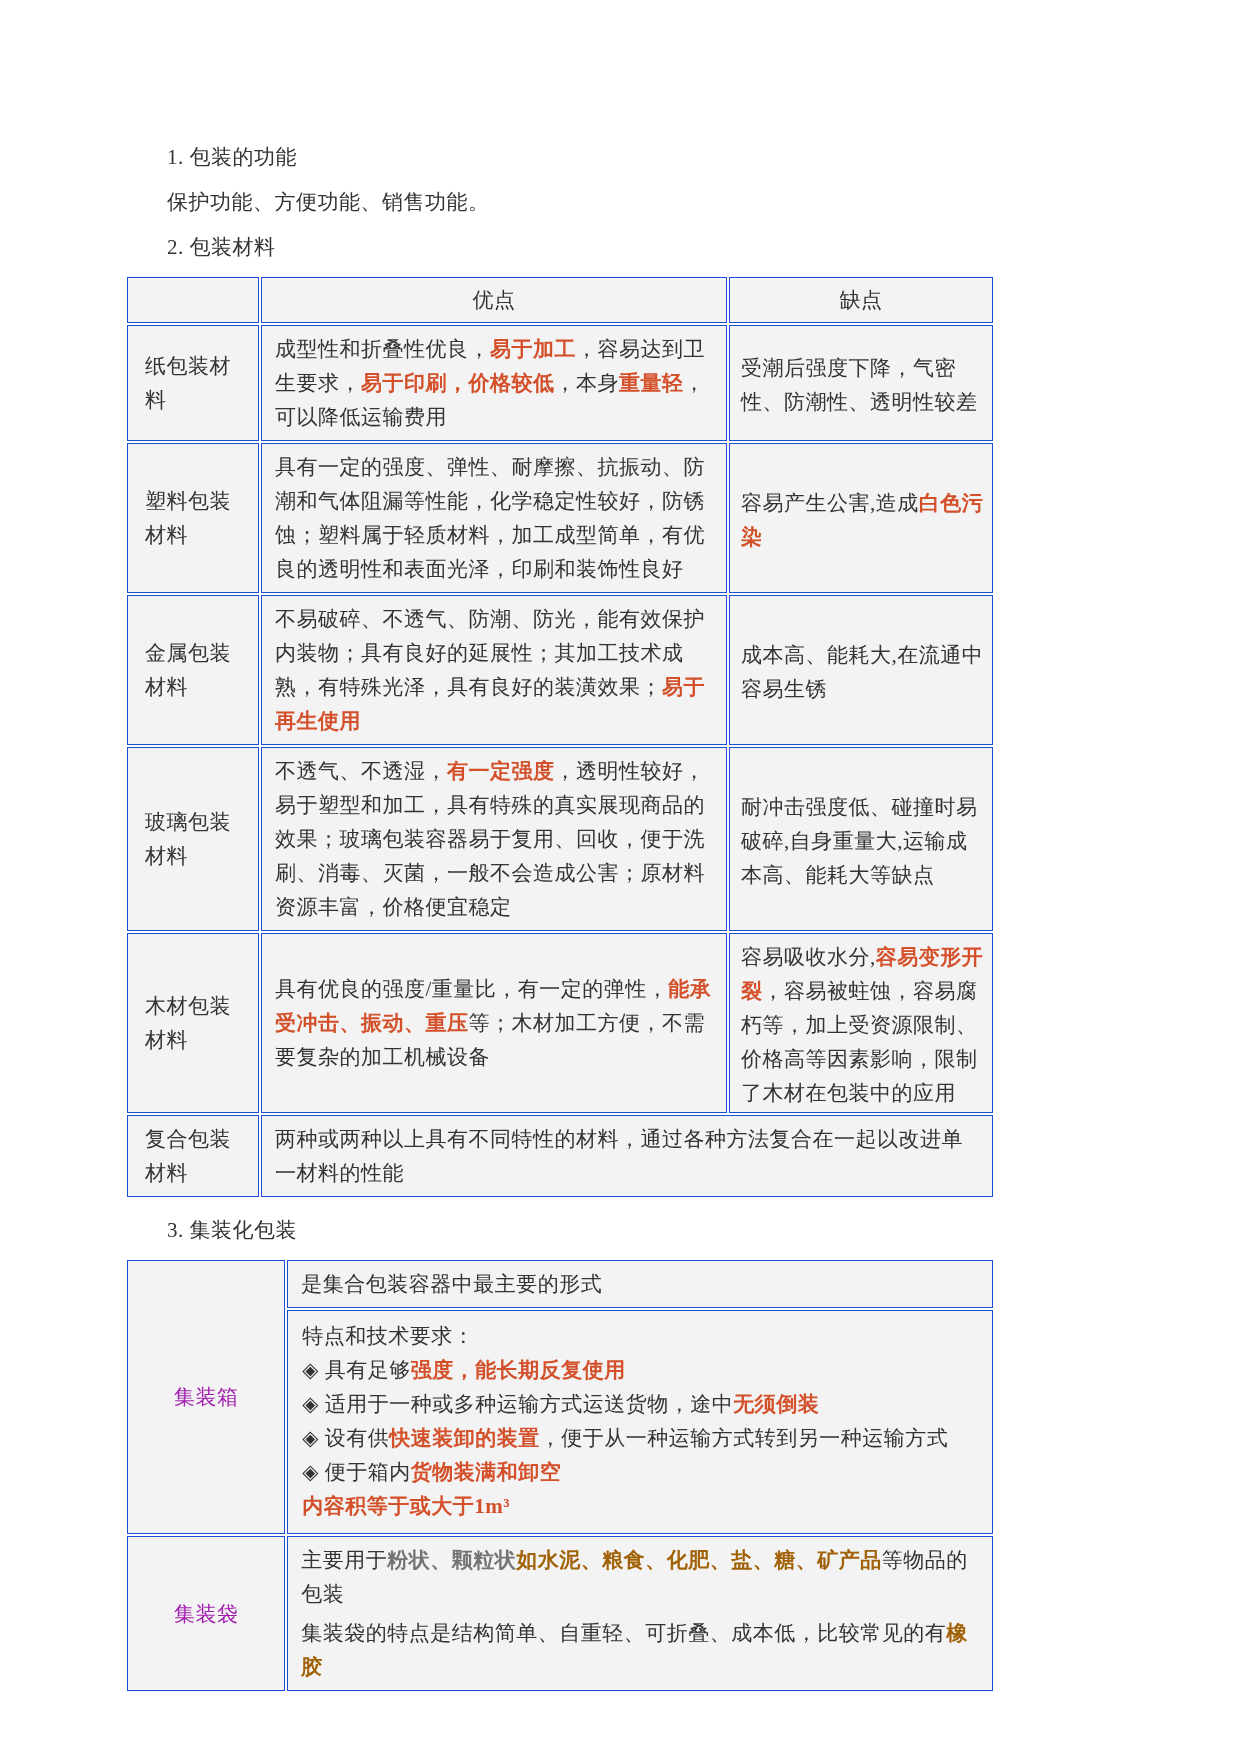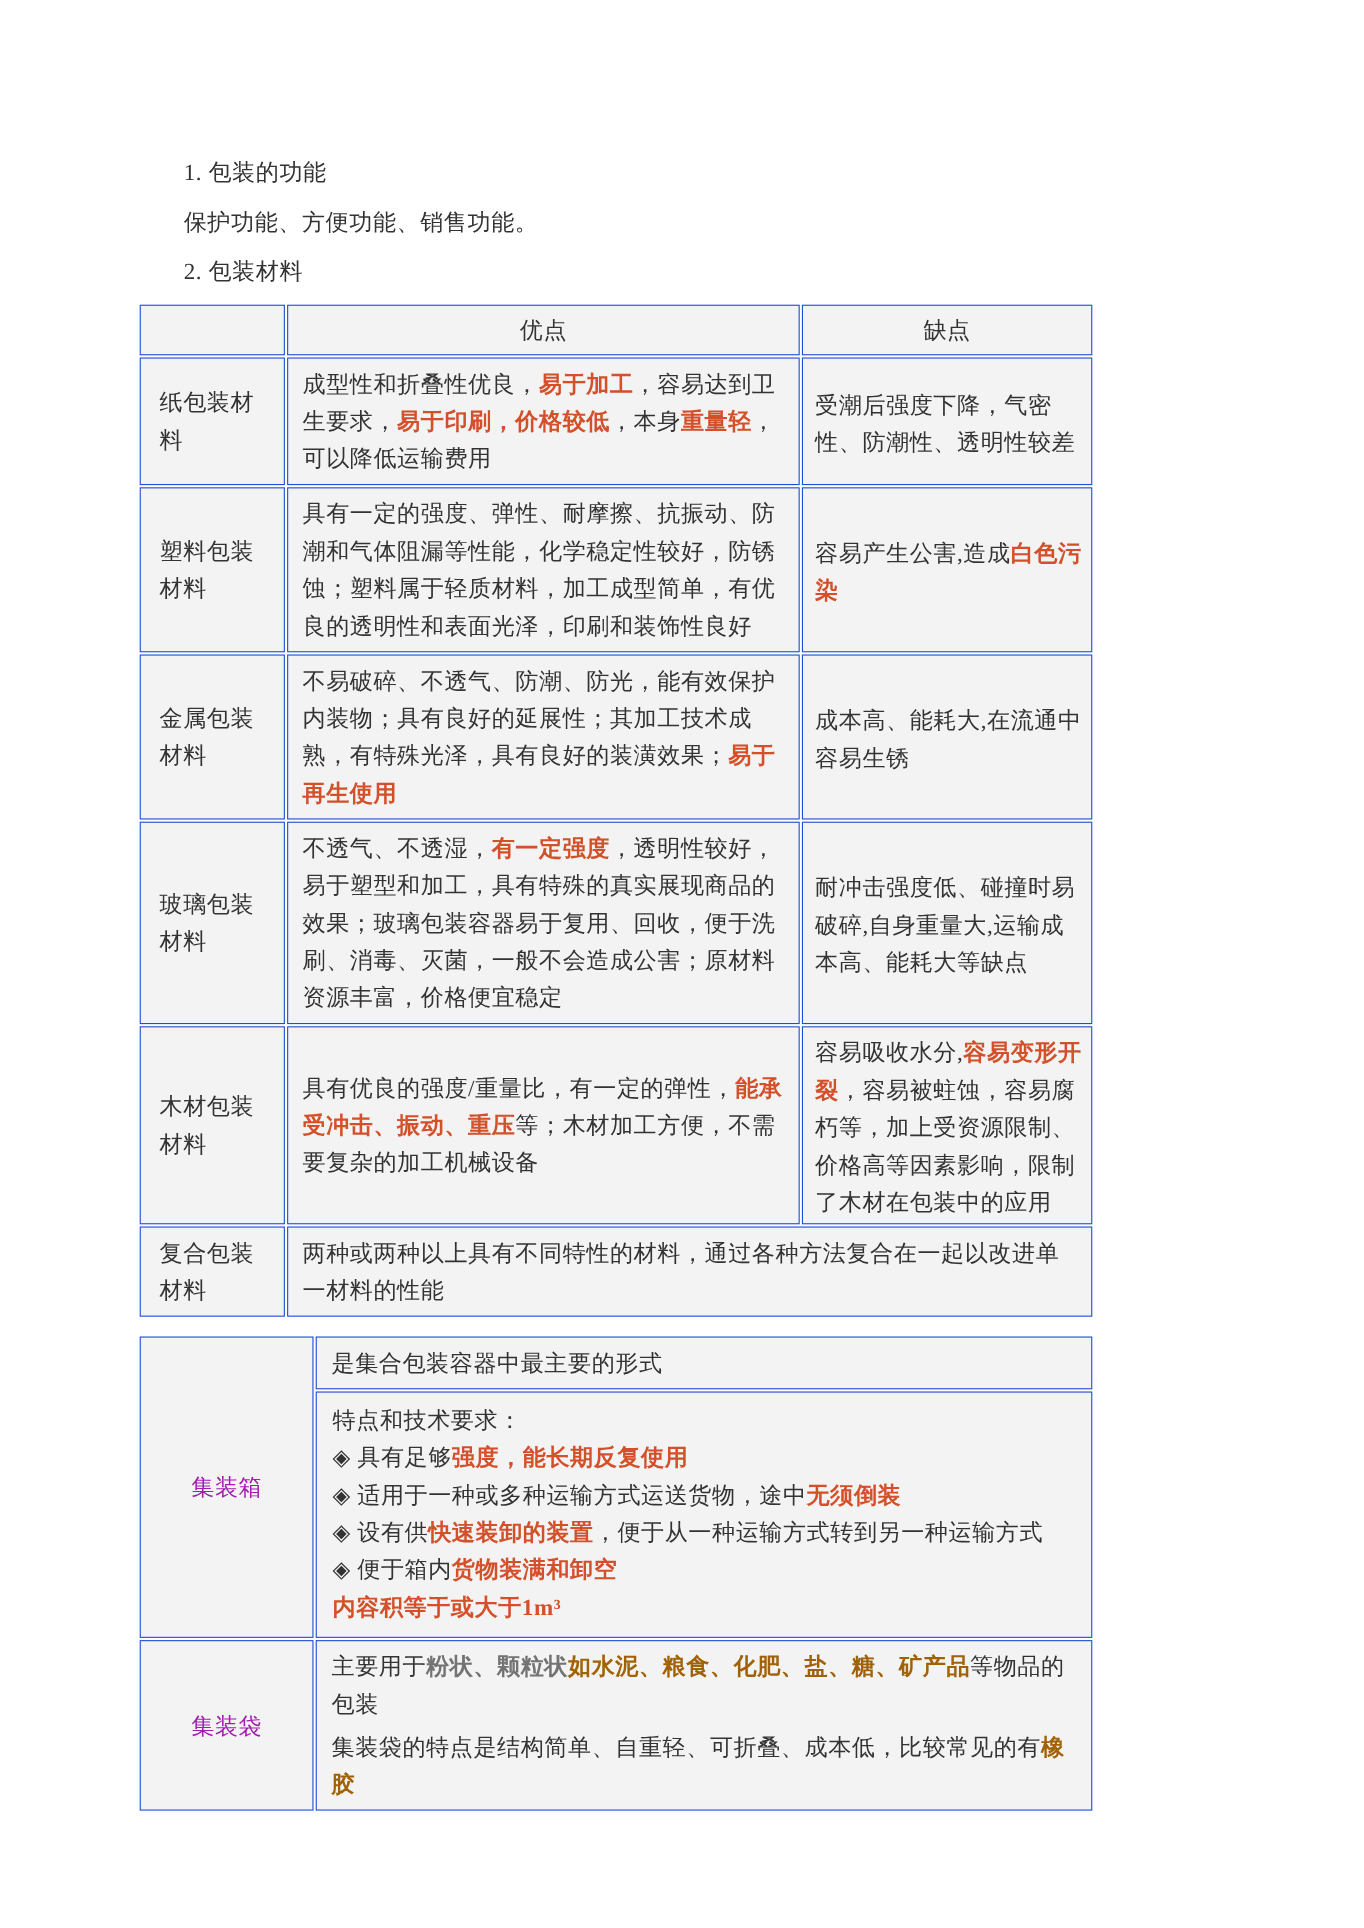--- a/index.html
+++ b/index.html
@@ -124,20 +124,21 @@
       <td class="content-cell"><span>具有优良的强度/重量比，有一定的弹性，</span><span class="seg-orange">能承受冲击、振动、重压</span><span>等；木材加工方便，不需要复杂的加工机械设备</span></td>
       <td class="content-cell dis-cell"><span>容易吸收水分,</span><span class="seg-orange">容易变形开裂</span><span>，容易被蛀蚀，容易腐朽等，加上受资源限制、价格高等因素影响，限制了木材在包装中的应用</span></td>
     </tr>
     <tr>
       <td class="label-cell">复合包装材料</td>
       <td class="content-cell" colspan="2">两种或两种以上具有不同特性的材料，通过各种方法复合在一起以改进单一材料的性能</td>
     </tr>
   </tbody>
     </table>
 
+  <p class="doc-line">3. 集装化包装</p>
 
   <table class="doc-table">
     <colgroup>
       <col style="width:158px">
         <col style="width:704px">
     </colgroup>
     <tbody>
         <tr>
       <td class="blue-label" rowspan="2">集装箱</td>
       <td class="content-cell">是集合包装容器中最主要的形式</td>

